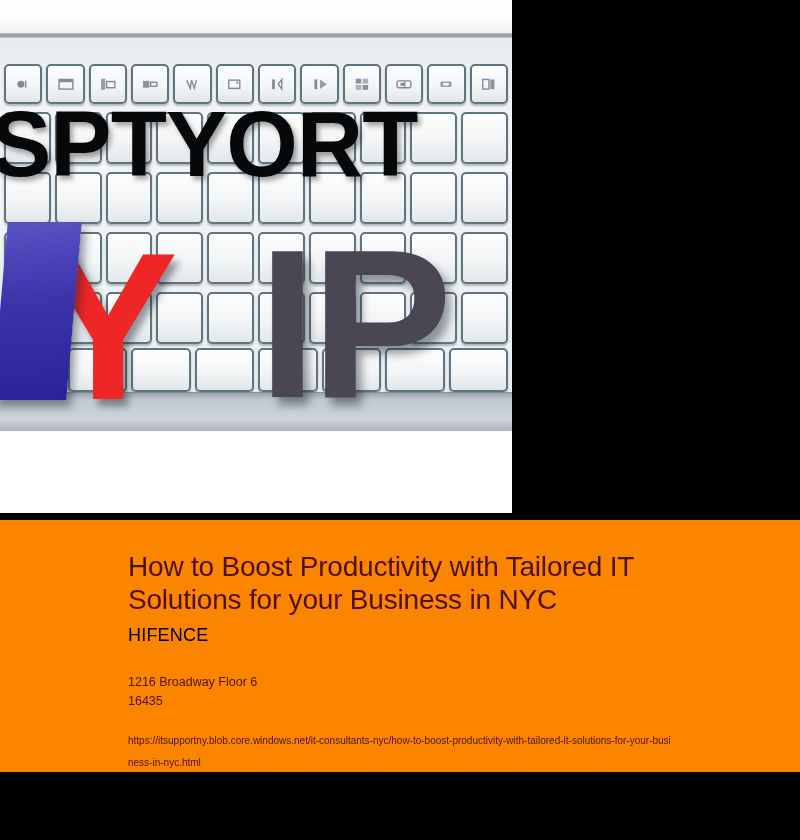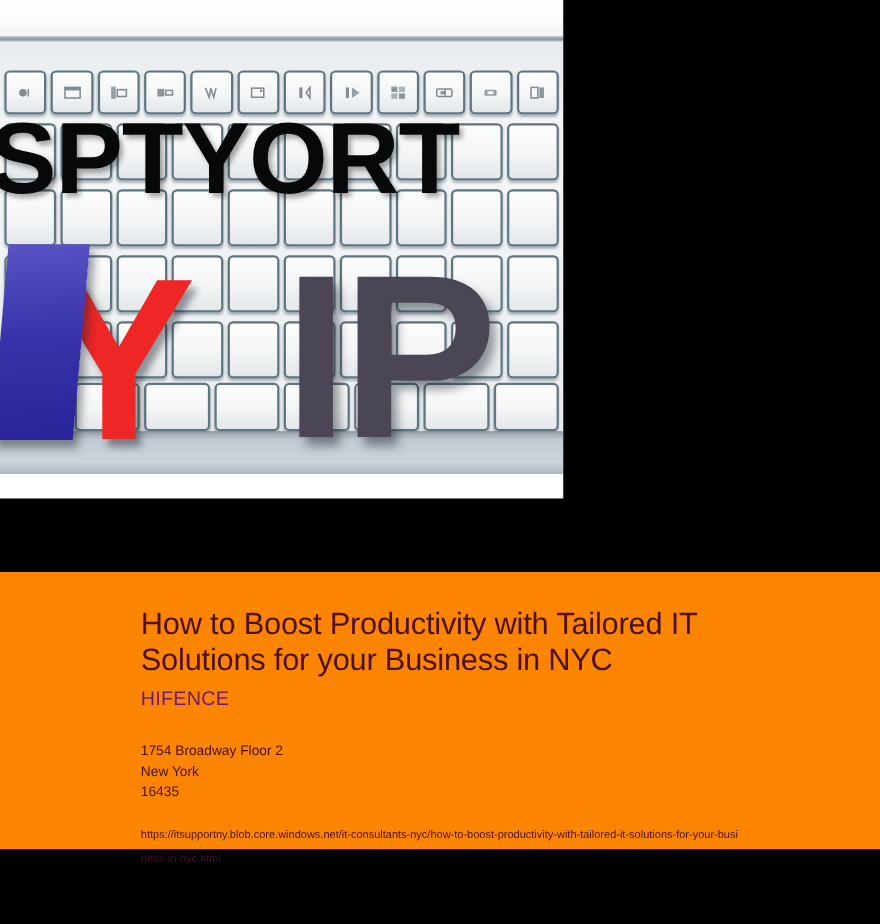--- a/index.html
+++ b/index.html
@@ -20,21 +20,21 @@
     height: 840px;
     background: #000000;
   }
 
   
   .hero-area {
     position: absolute;
     left: 0;
     top: 0;
     width: 512px;
-    height: 453px;
+    height: 513px;
     background: #ffffff;
     overflow: hidden;
   }
   .photo {
     position: absolute;
     left: 0;
     top: 0;
     width: 512px;
     height: 431px;
     overflow: hidden;
@@ -198,21 +198,21 @@
     line-height: 33px;
     font-weight: normal;
     color: #4d0f22;
     margin: 0;
     letter-spacing: -0.2px;
   }
   .brand {
     font-family: "Liberation Sans", sans-serif;
     font-size: 18px;
     line-height: 22px;
-    color: #701a75;
+    color: #000000;
     margin: 8px 0 0 0;
     letter-spacing: .2px;
   }
   .contact {
     margin-top: 27px;
   }
   .contact-line {
     font-family: "Liberation Sans", sans-serif;
     font-size: 12.5px;
     line-height: 19px;
@@ -397,22 +397,21 @@
   </div>
 
   <div class="panel">
     <div class="panel-inner">
 
       <h1 class="headline">How to Boost Productivity with Tailored IT Solutions for your Business in NYC</h1>
 
       <div class="brand">HIFENCE</div>
 
       <div class="contact">
-        <div class="contact-line">1754 Broadway Floor 2</div>
-        <div class="contact-line">New York</div>
+        <div class="contact-line">1216 Broadway Floor 6</div>
         <div class="contact-line">16435</div>
         <div class="url">https://itsupportny.blob.core.windows.net/it-consultants-nyc/how-to-boost-productivity-with-tailored-it-solutions-for-your-business-in-nyc.html</div>
       </div>
 
     </div>
   </div>
 
 </div>
 
 </body></html>

